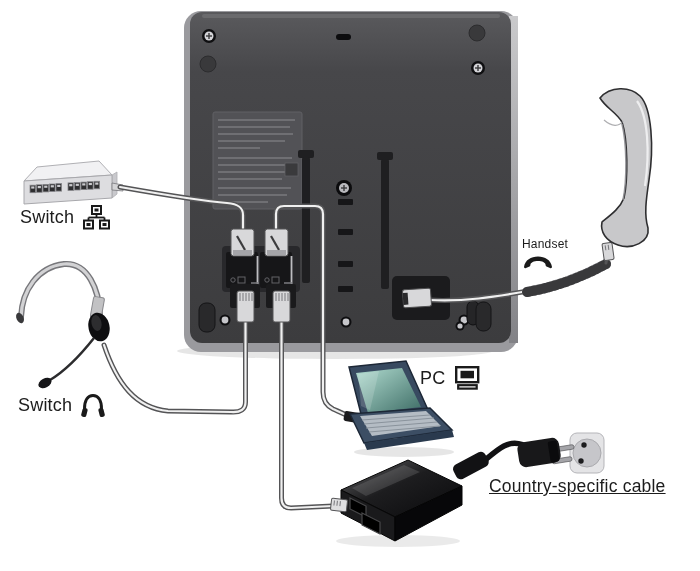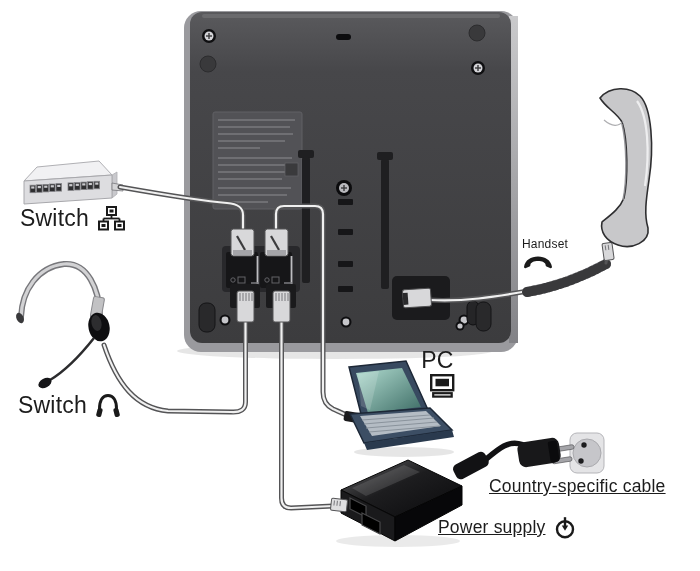--- a/index.html
+++ b/index.html
@@ -5,21 +5,21 @@
   html,body{margin:0;padding:0;background:#fff;}
   .canvas{
     position:relative;width:700px;height:571px;background:#ffffff;overflow:hidden;
     font-family:"Liberation Sans",sans-serif;color:#1c1c1c;
   }
   .art{position:absolute;left:0;top:0;}
   .lbl{position:absolute;display:flex;align-items:center;color:#1c1c1c;white-space:nowrap;}
   .lbl .txt{display:inline-block;}
   .col{flex-direction:column;align-items:flex-start;}
   .lbl svg{display:block;}
-  .fs19{font-size:23px;letter-spacing:.2px;}
+  .fs19{font-size:18px;letter-spacing:.2px;}
   .fs18{font-size:12px;letter-spacing:.2px;}
   .fs17{font-size:17.5px;letter-spacing:.2px;text-decoration:underline;}
   .row{display:flex;align-items:center;}
 </style>
 </head>
 <body>
 
 <div class="canvas">
 
 <svg class="art" width="700" height="571" viewBox="0 0 700 571">
@@ -374,37 +374,29 @@
   </svg>
 </div>
 
 <div class="lbl col fs18" style="left:522px; top:237px;">
   <span class="txt">Handset</span>
   <svg width="30" height="14" viewBox="0 0 30 14" style="margin-top:4px; margin-left:1px;">
     <path d="M1,12 C2,5 8,1.5 15,1.5 C22,1.5 28,5 29,12 C29,13 28,13.5 27,13 L23.5,11.5 C23,11.2 22.6,10.7 22.6,10 C22.6,7.5 19,6 15,6 C11,6 7.4,7.5 7.4,10 C7.4,10.7 7,11.2 6.5,11.5 L3,13 C2,13.5 1,13 1,12 Z" fill="#1a1a1a"></path>
   </svg>
 </div>
 
-<div class="lbl fs19" style="left:420px; top:347px;flex-direction:column;">
+<div class="lbl fs19" style="left:420px; top:366px;">
   <span class="txt">PC</span>
   <svg width="25" height="24" viewBox="0 0 25 24" style="margin-left:10px;">
     <rect x="1.2" y="1.2" width="22" height="15" fill="#ffffff" stroke="#1a1a1a" stroke-width="2.4"></rect>
     <rect x="5.5" y="4.8" width="13.5" height="7.5" fill="#1a1a1a"></rect>
     <rect x="3.2" y="19.2" width="18.5" height="3.4" fill="#ffffff" stroke="#1a1a1a" stroke-width="2.2"></rect>
   </svg>
 </div>
 
 <div class="lbl fs17" style="left:489px; top:476px;">
   <span class="txt">Country-specific cable</span>
 </div>
 
 <div class="lbl col fs17" style="left:438px; top:516px; line-height:1.2;">
-  <span class="row">
-    <span class="txt">Power supply</span>
-    <svg width="22" height="23" viewBox="0 0 22 23" style="margin-left:9px;">
-      <circle cx="11" cy="13.2" r="8" fill="none" stroke="#1a1a1a" stroke-width="2.4"></circle>
-      <line x1="11" y1="1.2" x2="11" y2="10" stroke="#1a1a1a" stroke-width="2.4"></line>
-      <polygon points="7.8,9.5 14.2,9.5 11,14.8" fill="#1a1a1a"></polygon>
-    </svg>
-  </span>
 </div>
 
 </div>
 
 </body></html>

